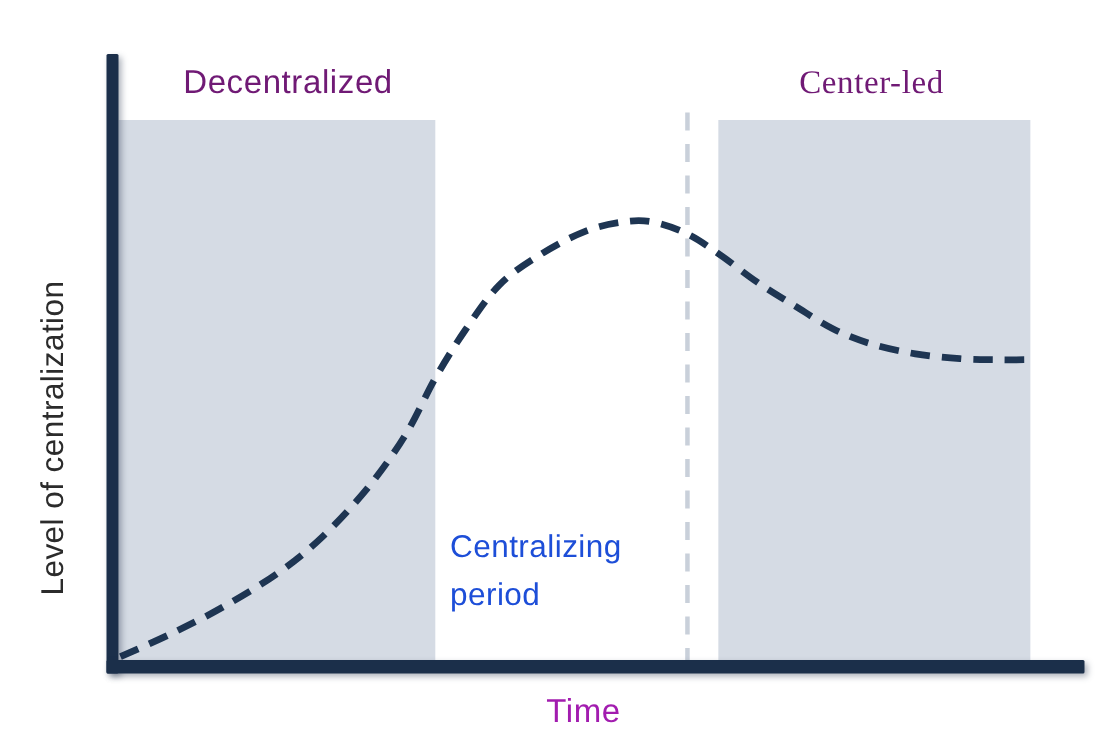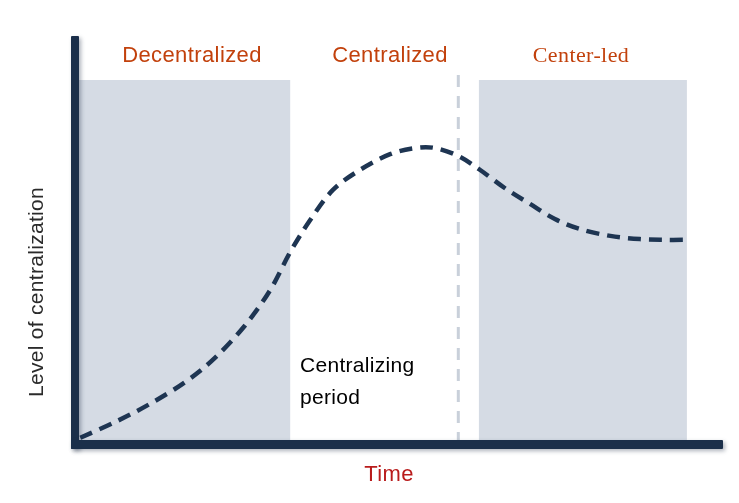--- a/index.html
+++ b/index.html
@@ -22,70 +22,69 @@
   }
   .axis-bar {
     filter: drop-shadow(2px 2px 2px rgba(20, 35, 60, 0.35));
   }
   .phase-label {
     position: absolute;
     top: 42px;
     transform: translateX(-50%);
     font-size: 22px;
     letter-spacing: 0.4px;
-    color: #c2410c;
+    color: #701a75;
     white-space: nowrap;
   }
   .p1 { left: 192px; }
   .p2 { left: 390px; }
   .p3 { left: 581px; font-family: Liberation Serif, serif; }
   .annotation {
     position: absolute;
     font-size: 21px;
     letter-spacing: 0.3px;
     line-height: 1.5;
-    color: #000000;
+    color: #1d4ed8;
   }
   .a1 { left: 300px; top: 349px; width: 170px; }
   .a2 { left: 494px; top: 348px; width: 195px; }
   .ylabel {
     position: absolute;
     left: 36px;
     top: 292px;
     transform: translate(-50%, -50%) rotate(-90deg);
     font-size: 21px;
     letter-spacing: 0.3px;
     color: #2b2b2b;
     white-space: nowrap;
   }
   .xlabel {
     position: absolute;
     left: 389px;
     top: 461px;
     transform: translateX(-50%);
     font-size: 22px;
     letter-spacing: 0.4px;
-    color: #b91c1c;
+    color: #a21caf;
     white-space: nowrap;
   }
 </style>
 </head>
 <body>
 
 <div class="stage">
   <svg width="739" height="503" viewBox="0 0 739 503">
       <rect x="79.0" y="80" width="211.2" height="362" fill="#d5dbe4"></rect>
       <rect x="478.9" y="80" width="208.0" height="362" fill="#d5dbe4"></rect>
       <line x1="458.3" y1="75" x2="458.3" y2="441" stroke="#c9d0da" stroke-width="3" stroke-dasharray="12 9"></line>
       <path d="M80.3,437.8 C86.1,435.2 103.5,427.6 115.1,422.0 C126.7,416.4 138.1,410.7 149.8,404.0 C161.5,397.3 174.4,389.7 185.3,382.0 C196.1,374.4 204.9,367.4 214.9,357.9 C224.9,348.4 235.9,336.5 245.2,325.2 C254.4,313.8 262.8,302.1 270.3,289.9 C277.8,277.7 283.6,263.7 290.2,252.1 C296.9,240.4 303.1,230.4 310.2,220.0 C317.3,209.7 324.5,198.5 332.7,190.2 C341.0,181.8 350.2,176.0 359.8,170.0 C369.3,164.0 380.8,157.8 390.1,154.2 C399.3,150.5 407.7,149.1 415.2,148.0 C422.7,147.0 427.9,146.7 435.1,148.0 C442.3,149.4 450.8,152.3 458.3,156.0 C465.8,159.6 472.5,164.7 480.2,170.0 C487.9,175.3 496.4,182.4 504.7,188.0 C512.9,193.6 521.4,198.7 529.8,203.8 C538.2,209.0 546.5,214.8 554.9,219.0 C563.3,223.2 570.8,226.2 580.0,229.0 C589.3,231.9 600.3,234.2 610.3,235.9 C620.3,237.6 630.8,238.5 639.9,239.1 C649.0,239.8 657.2,239.7 665.0,239.8 C672.9,240.0 683.3,239.8 686.9,239.8" fill="none" stroke="#1e3552" stroke-width="4.5" stroke-dasharray="13 8" stroke-linecap="butt"></path>
       <rect x="71" y="36" width="8" height="413" rx="1" fill="#1b2f4a" class="axis-bar"></rect>
       <rect x="71" y="440" width="652" height="9" rx="1" fill="#1b2f4a" class="axis-bar"></rect>
     </svg>
 
   <div class="phase-label p1">Decentralized</div>
-  <div class="phase-label p2">Centralized</div>
   <div class="phase-label p3">Center-led</div>
 
   <div class="annotation a1">Centralizing period</div>
 
   <div class="ylabel">Level of centralization</div>
   <div class="xlabel">Time</div>
 </div>
 
 </body></html>

